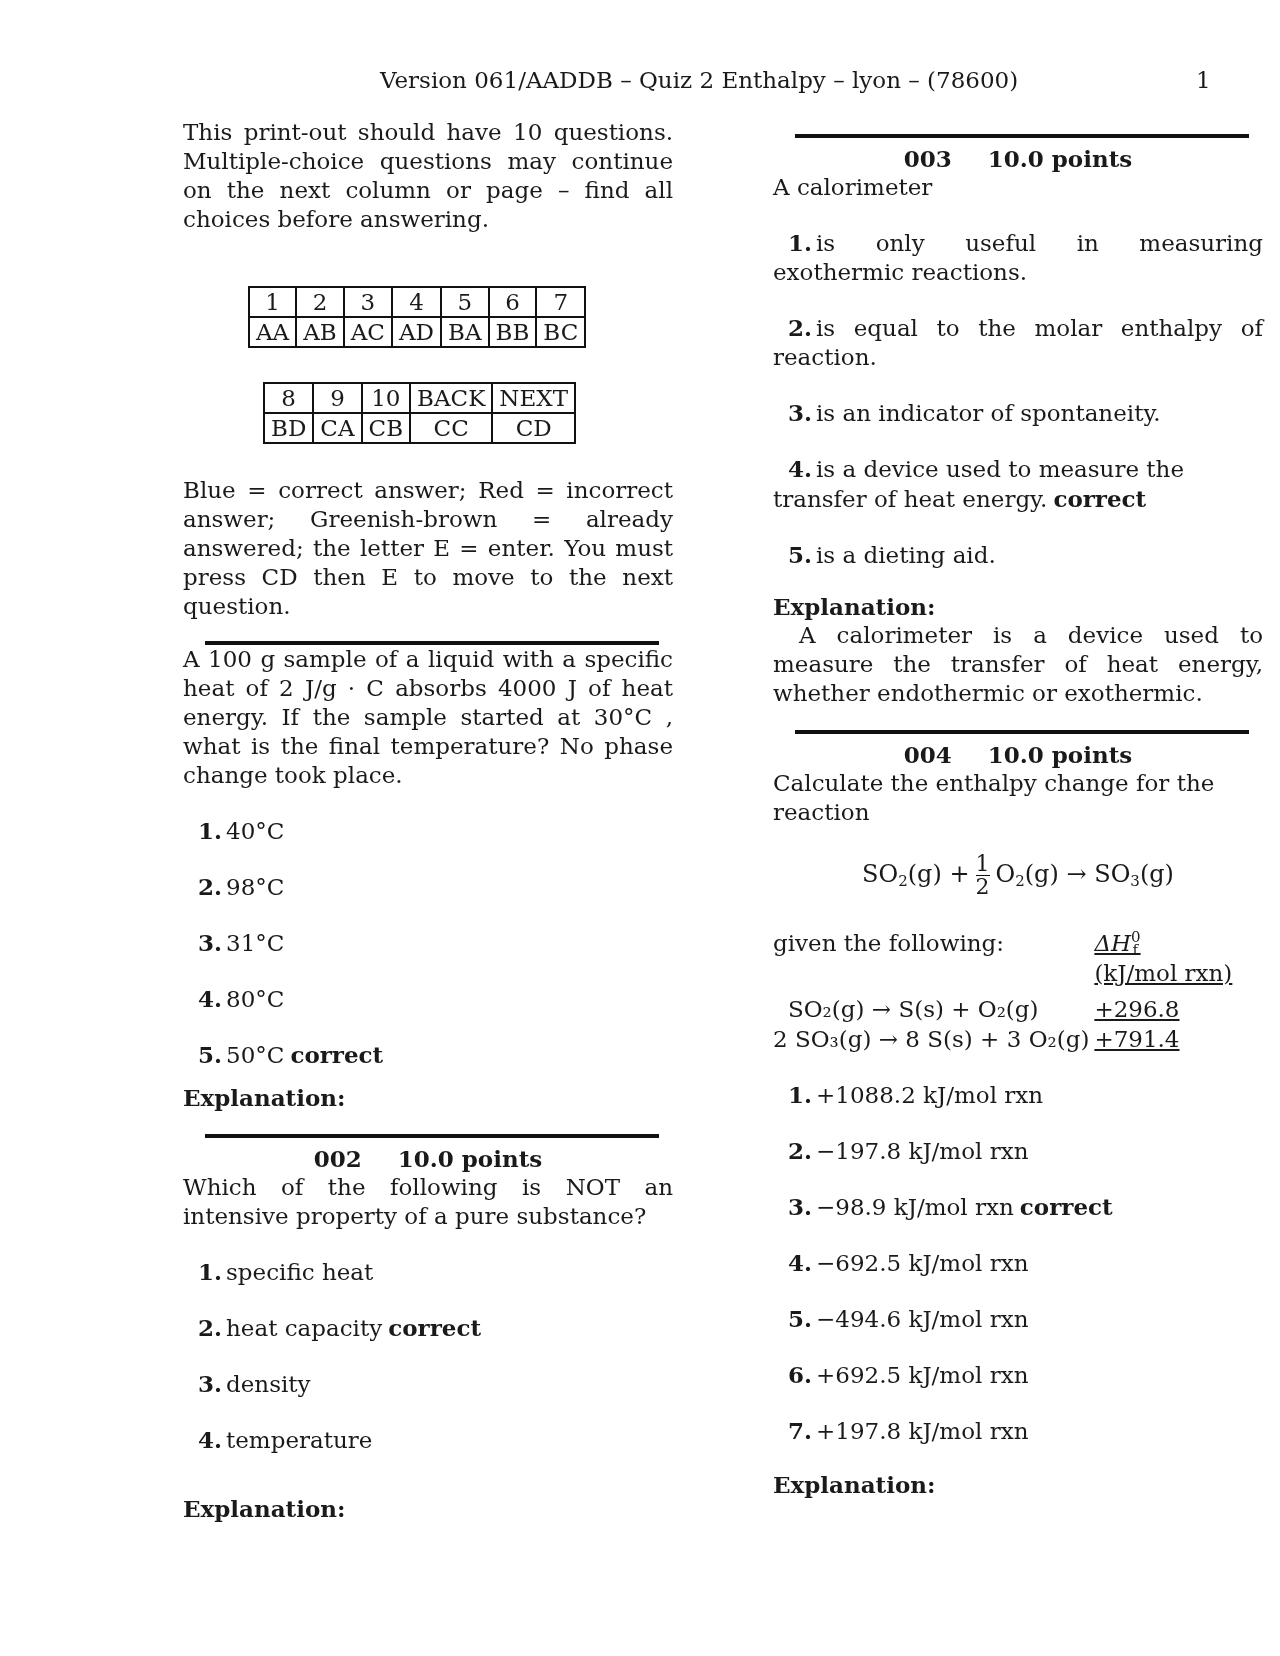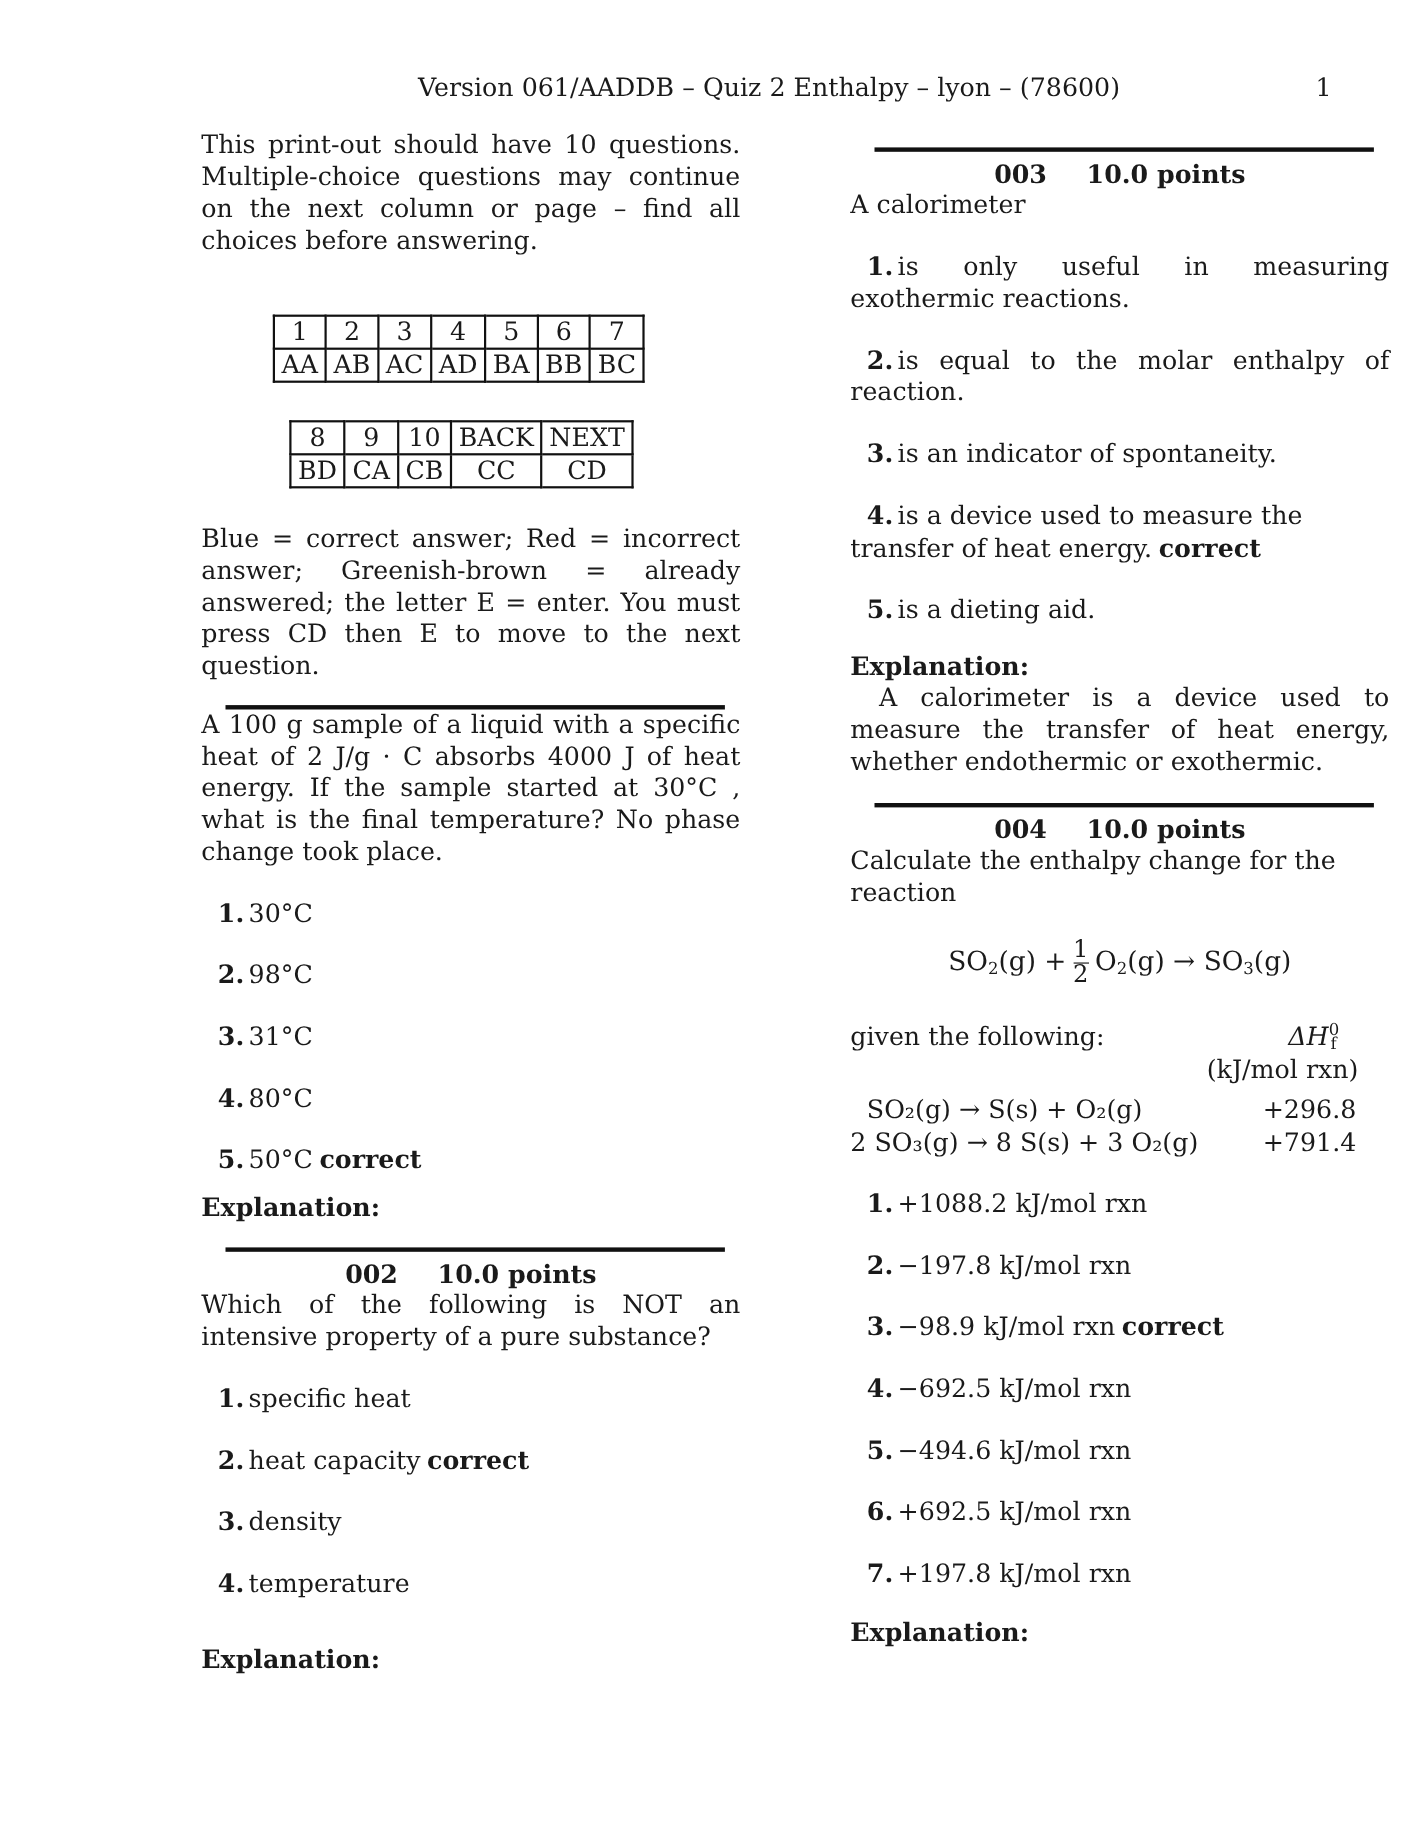--- a/index.html
+++ b/index.html
@@ -33,21 +33,21 @@
   .explain-label { font-weight:bold; }
   .indent { text-indent:26px; }
 
   .eq { text-align:center; font-size:24px; position:relative; }
   .frac { display:inline-block; vertical-align:middle; text-align:center; line-height:22px; font-size:22px; margin:0 6px; }
   .frac span { display:block; }
   .frac .bar { border-top:1.5px solid #111; height:0; width:14px; margin:0 auto; }
 
   .given-table { width:100%; border-collapse:collapse; font-size:23px; line-height:30px; }
   .given-table td { padding:0; vertical-align:top; }
-  .given-table td.val { text-align:right; padding-right:30px; }
+  .given-table td.val { padding-right:30px;text-decoration:underline; }
   sub { font-size:15px; vertical-align:-4px; line-height:0; }
   sup { font-size:15px; line-height:0; }
 </style>
 </head>
 <body>
 
 <div class="header">
   <span class="title">Version 061/AADDB – Quiz 2 Enthalpy – lyon – (78600)</span>
   <span class="pageno">1</span>
 </div>
@@ -99,21 +99,21 @@
   </tbody>
     </table>
 
   <div style="height:32px"></div>
   <p class="justify">Blue = correct answer; Red = incorrect answer; Greenish-brown = already answered; the letter E = enter. You must press CD then E to move to the next question.</p>
 
   <div style="height:20px"></div>
   <div class="rule"></div>
   <p class="justify">A 100 g sample of a liquid with a specific heat of 2 J/g · C absorbs 4000 J of heat energy. If the sample started at 30°C , what is the final temperature? No phase change took place.</p>
   <div style="height:26px"></div>
-  <div class="choice"><span class="cnum">1.</span><span>30°C</span></div>
+  <div class="choice"><span class="cnum">1.</span><span>40°C</span></div>
   <div style="height:26px"></div>
   <div class="choice"><span class="cnum">2.</span><span>98°C</span></div>
   <div style="height:26px"></div>
   <div class="choice"><span class="cnum">3.</span><span>31°C</span></div>
   <div style="height:26px"></div>
   <div class="choice"><span class="cnum">4.</span><span>80°C</span></div>
   <div style="height:26px"></div>
   <div class="choice"><span class="cnum">5.</span><span>50°C</span><span class="flag">correct</span></div>
   <div style="height:13px"></div>
   <p class="explain-label">Explanation:</p>

